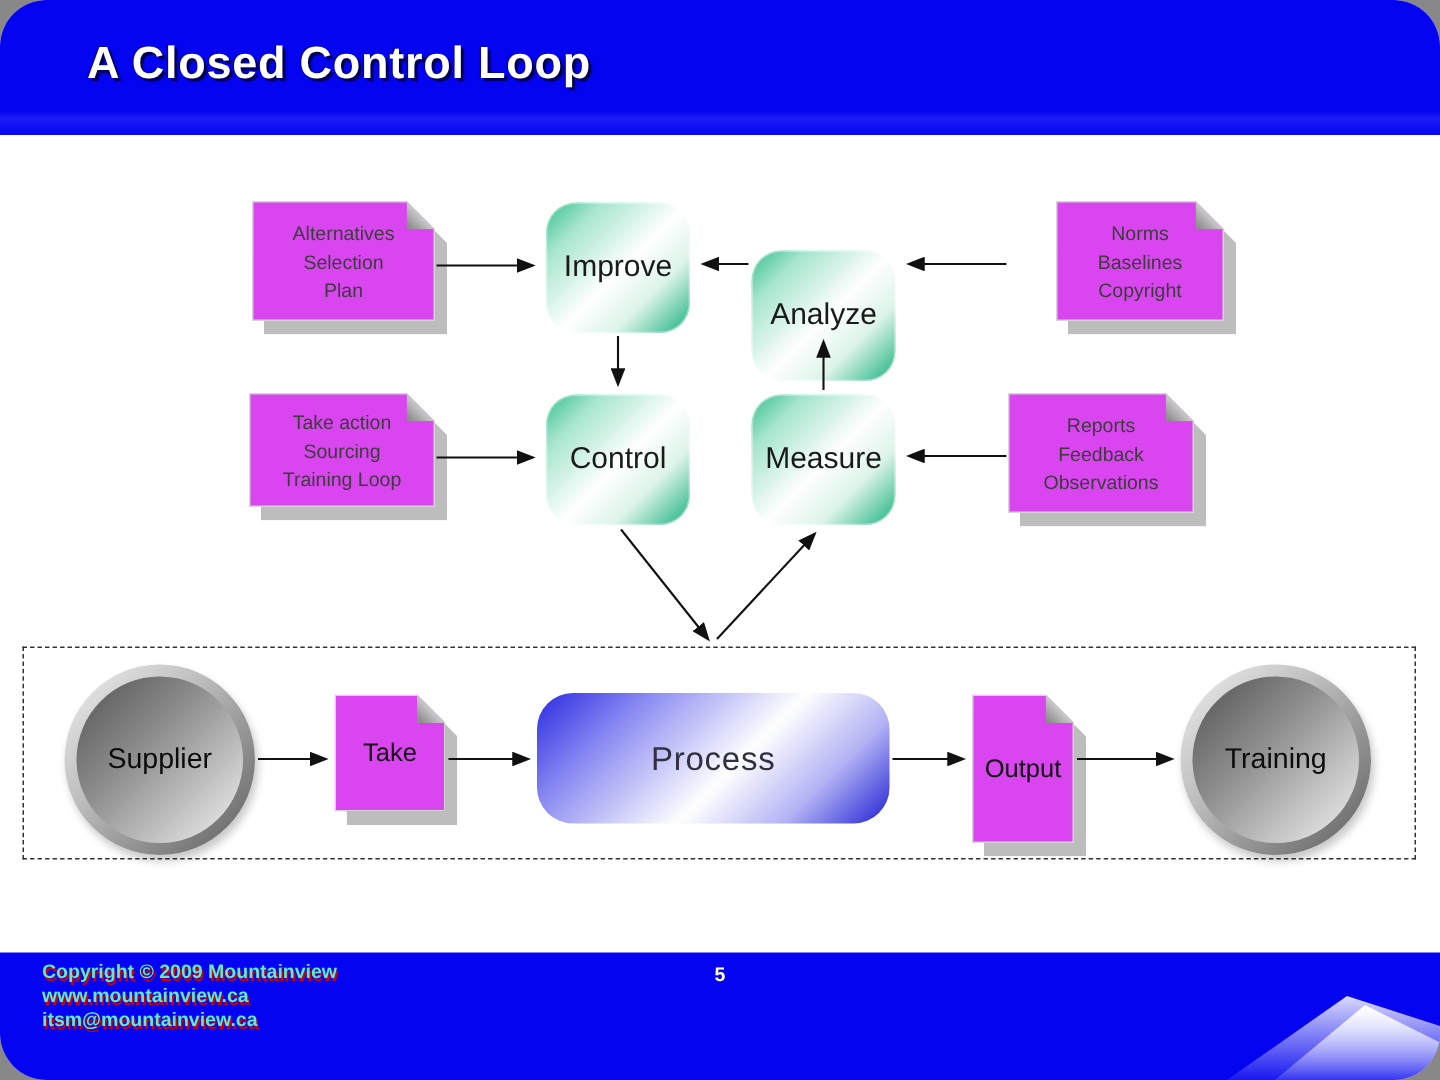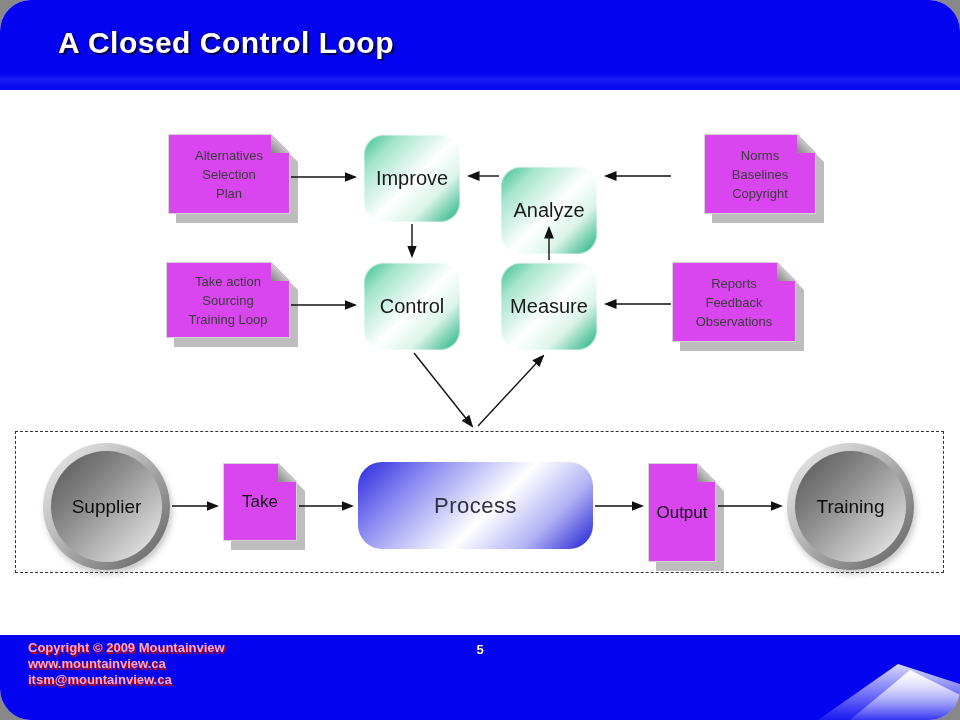--- a/index.html
+++ b/index.html
@@ -17,21 +17,21 @@
     position:absolute; left:58px; top:26px;
     font-size:30px; font-weight:bold; color:#ffffff; letter-spacing:0.5px;
     text-shadow:2px 2px 1px #000050, -1px -1px 0 rgba(0,0,60,.35);
   }
   .footer-bar {
     position:absolute; left:0; top:635px; width:960px; height:85px;
     background:#0404f0;
   }
   .footer-lines { position:absolute; left:28px; top:5px; }
   .footer-line {
-    font-size:13px; font-weight:bold; color:#f9a8d4; line-height:16px;
+    font-size:13px; font-weight:bold; color:#5eead4; line-height:16px;
     text-shadow:1px 2px 0 #cc0000;
   }
   .page-number {
     position:absolute; left:0; top:7px; width:960px; text-align:center;
     font-size:13px; font-weight:bold; color:#ffffcc;
   }
   
   .mountain-logo { position:absolute; right:0; bottom:0; }
   
   .loop-box {

